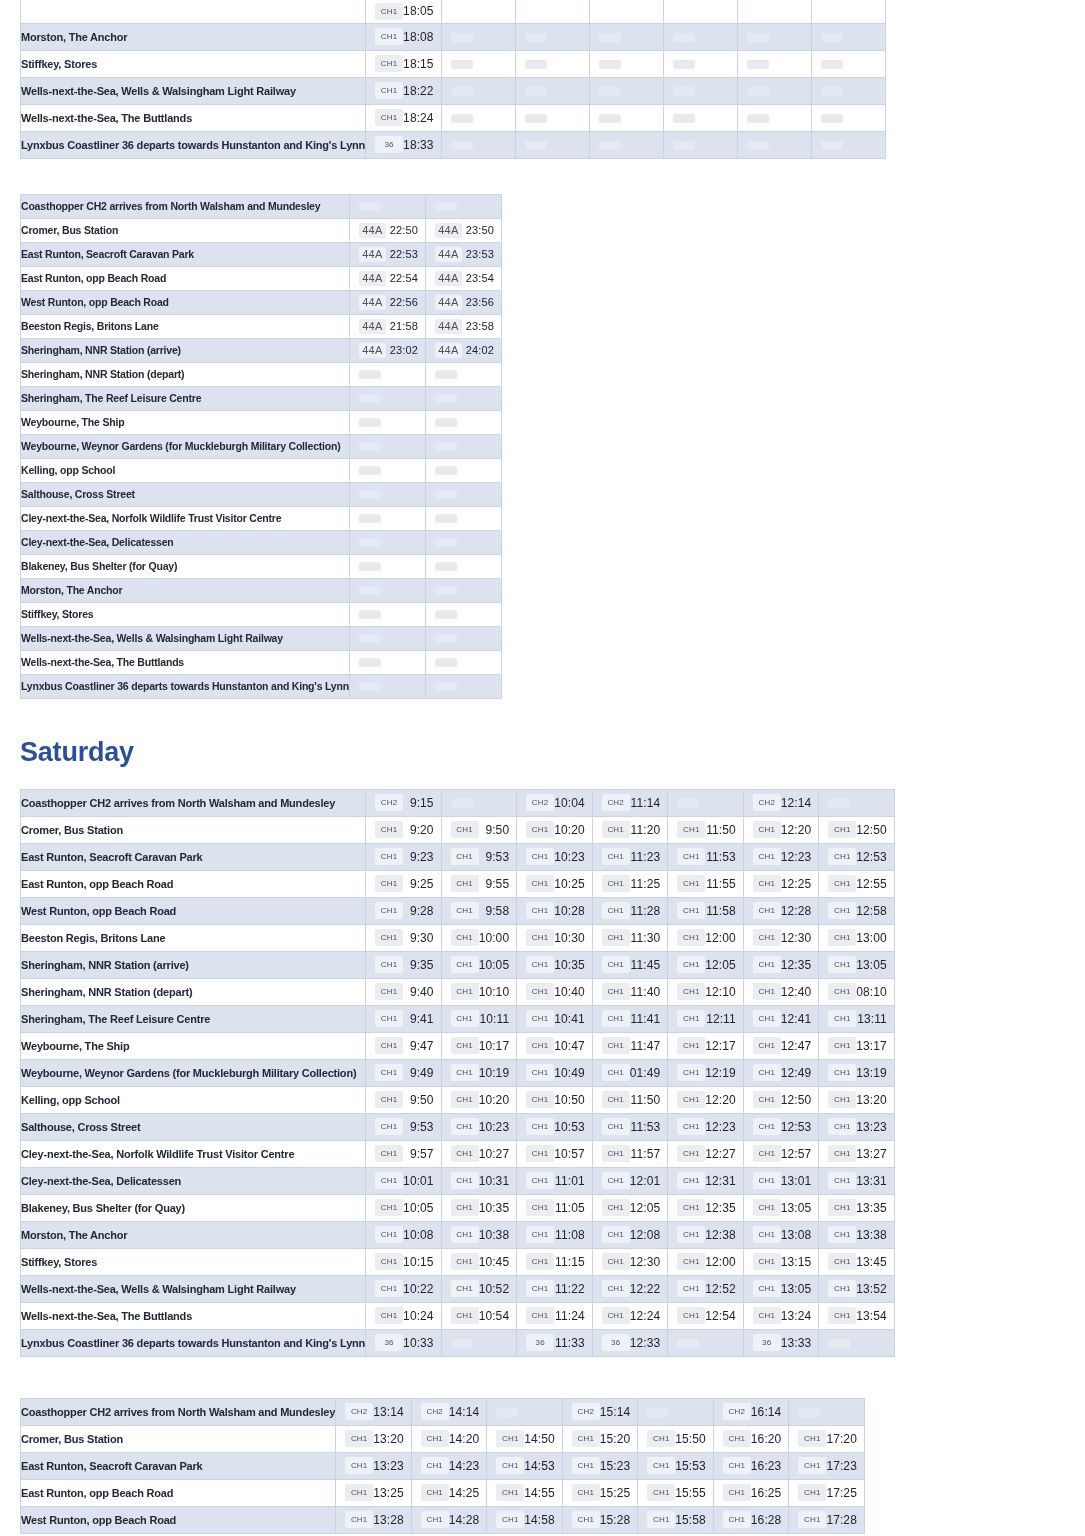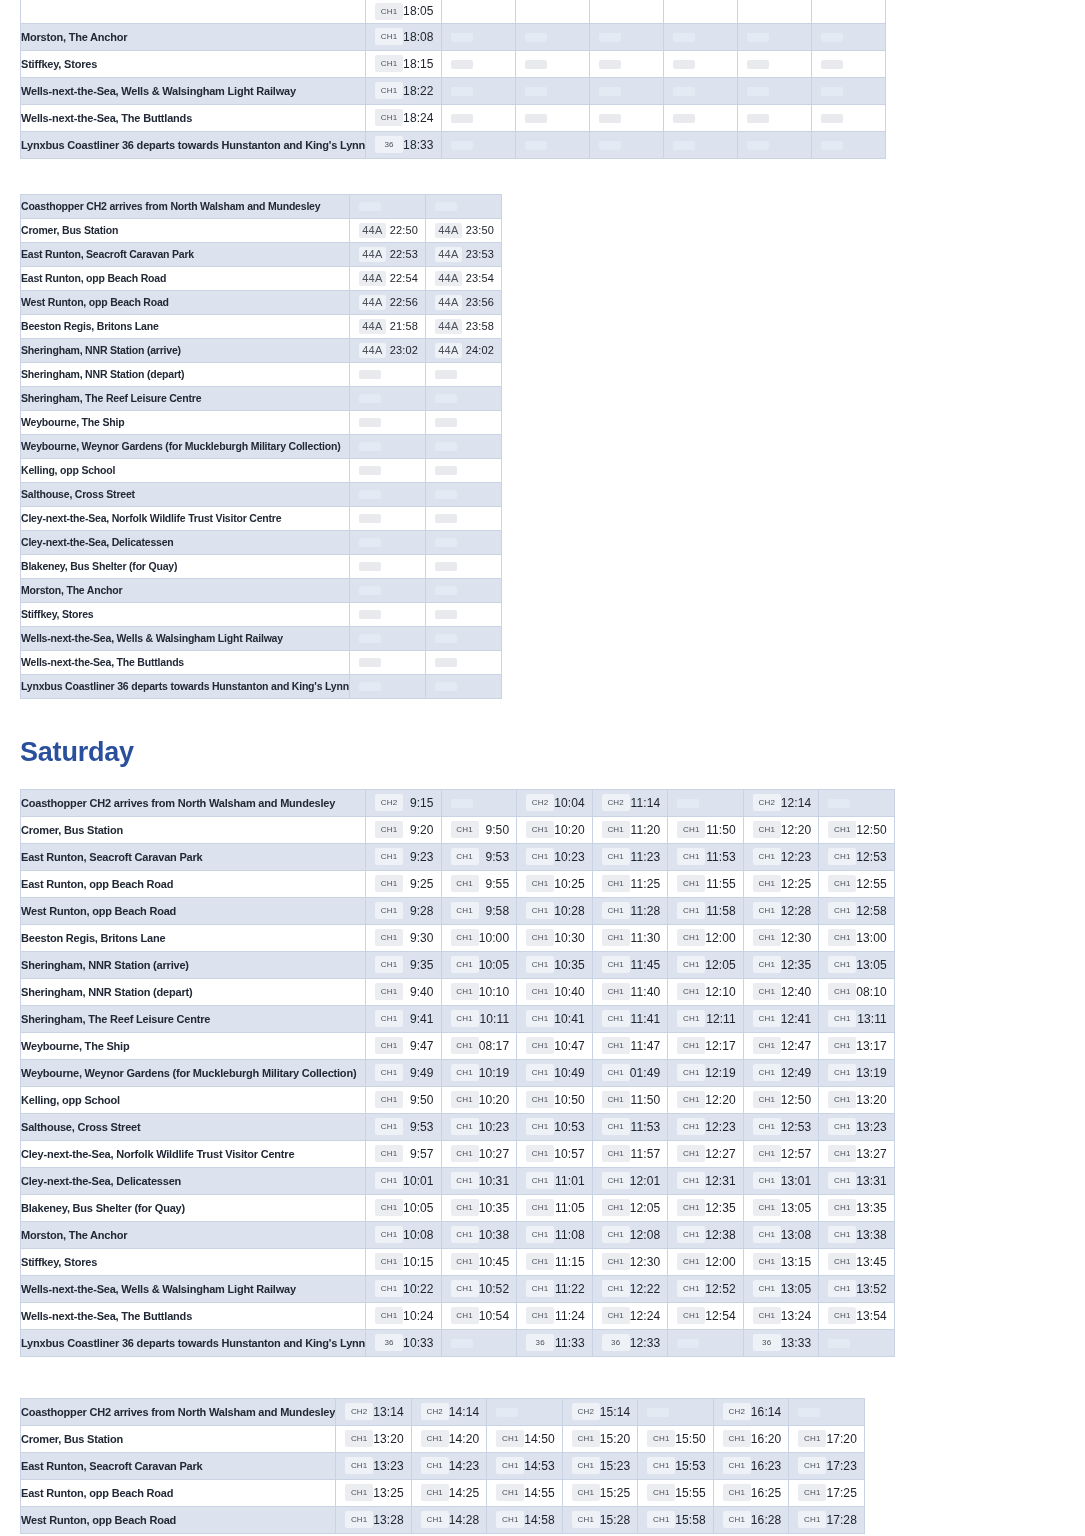--- a/index.html
+++ b/index.html
@@ -758,21 +758,21 @@
           <td class="label-cell">Weybourne, The Ship</td>
           <td>
             <div class="cellflex">
               <span class="badge">CH1</span>
               <span class="time">9:47</span>
             </div>
           </td>
           <td>
             <div class="cellflex">
               <span class="badge">CH1</span>
-              <span class="time">08:17</span>
+              <span class="time">10:17</span>
             </div>
           </td>
           <td>
             <div class="cellflex">
               <span class="badge">CH1</span>
               <span class="time">10:47</span>
             </div>
           </td>
           <td>
             <div class="cellflex">

